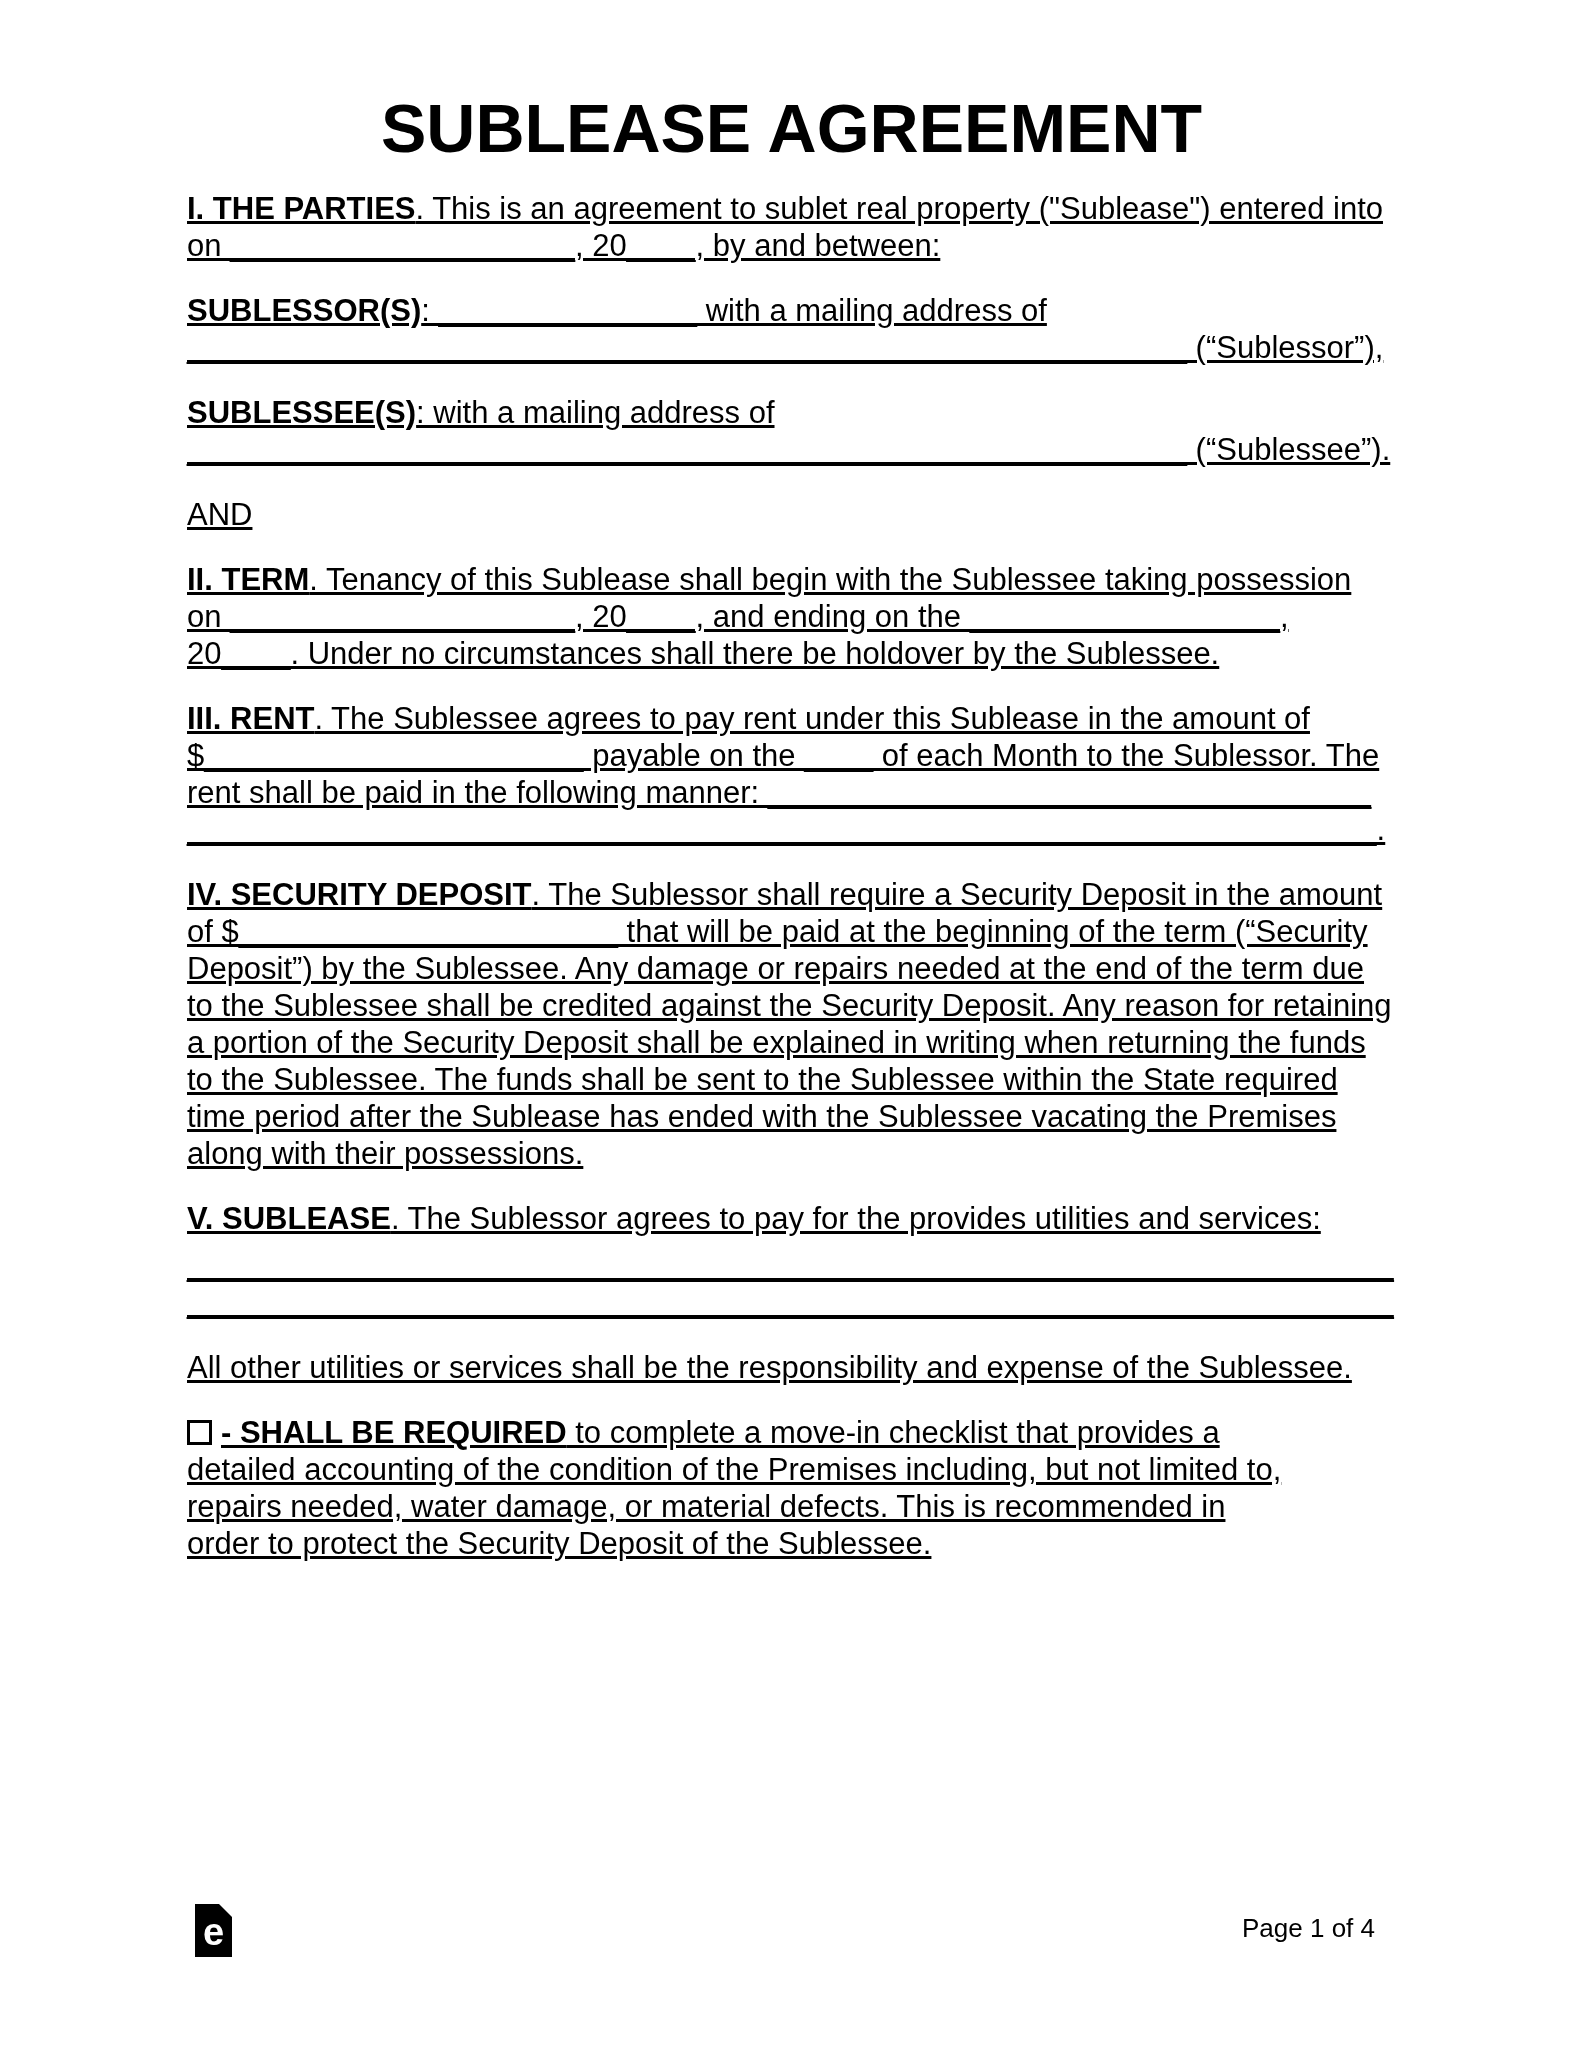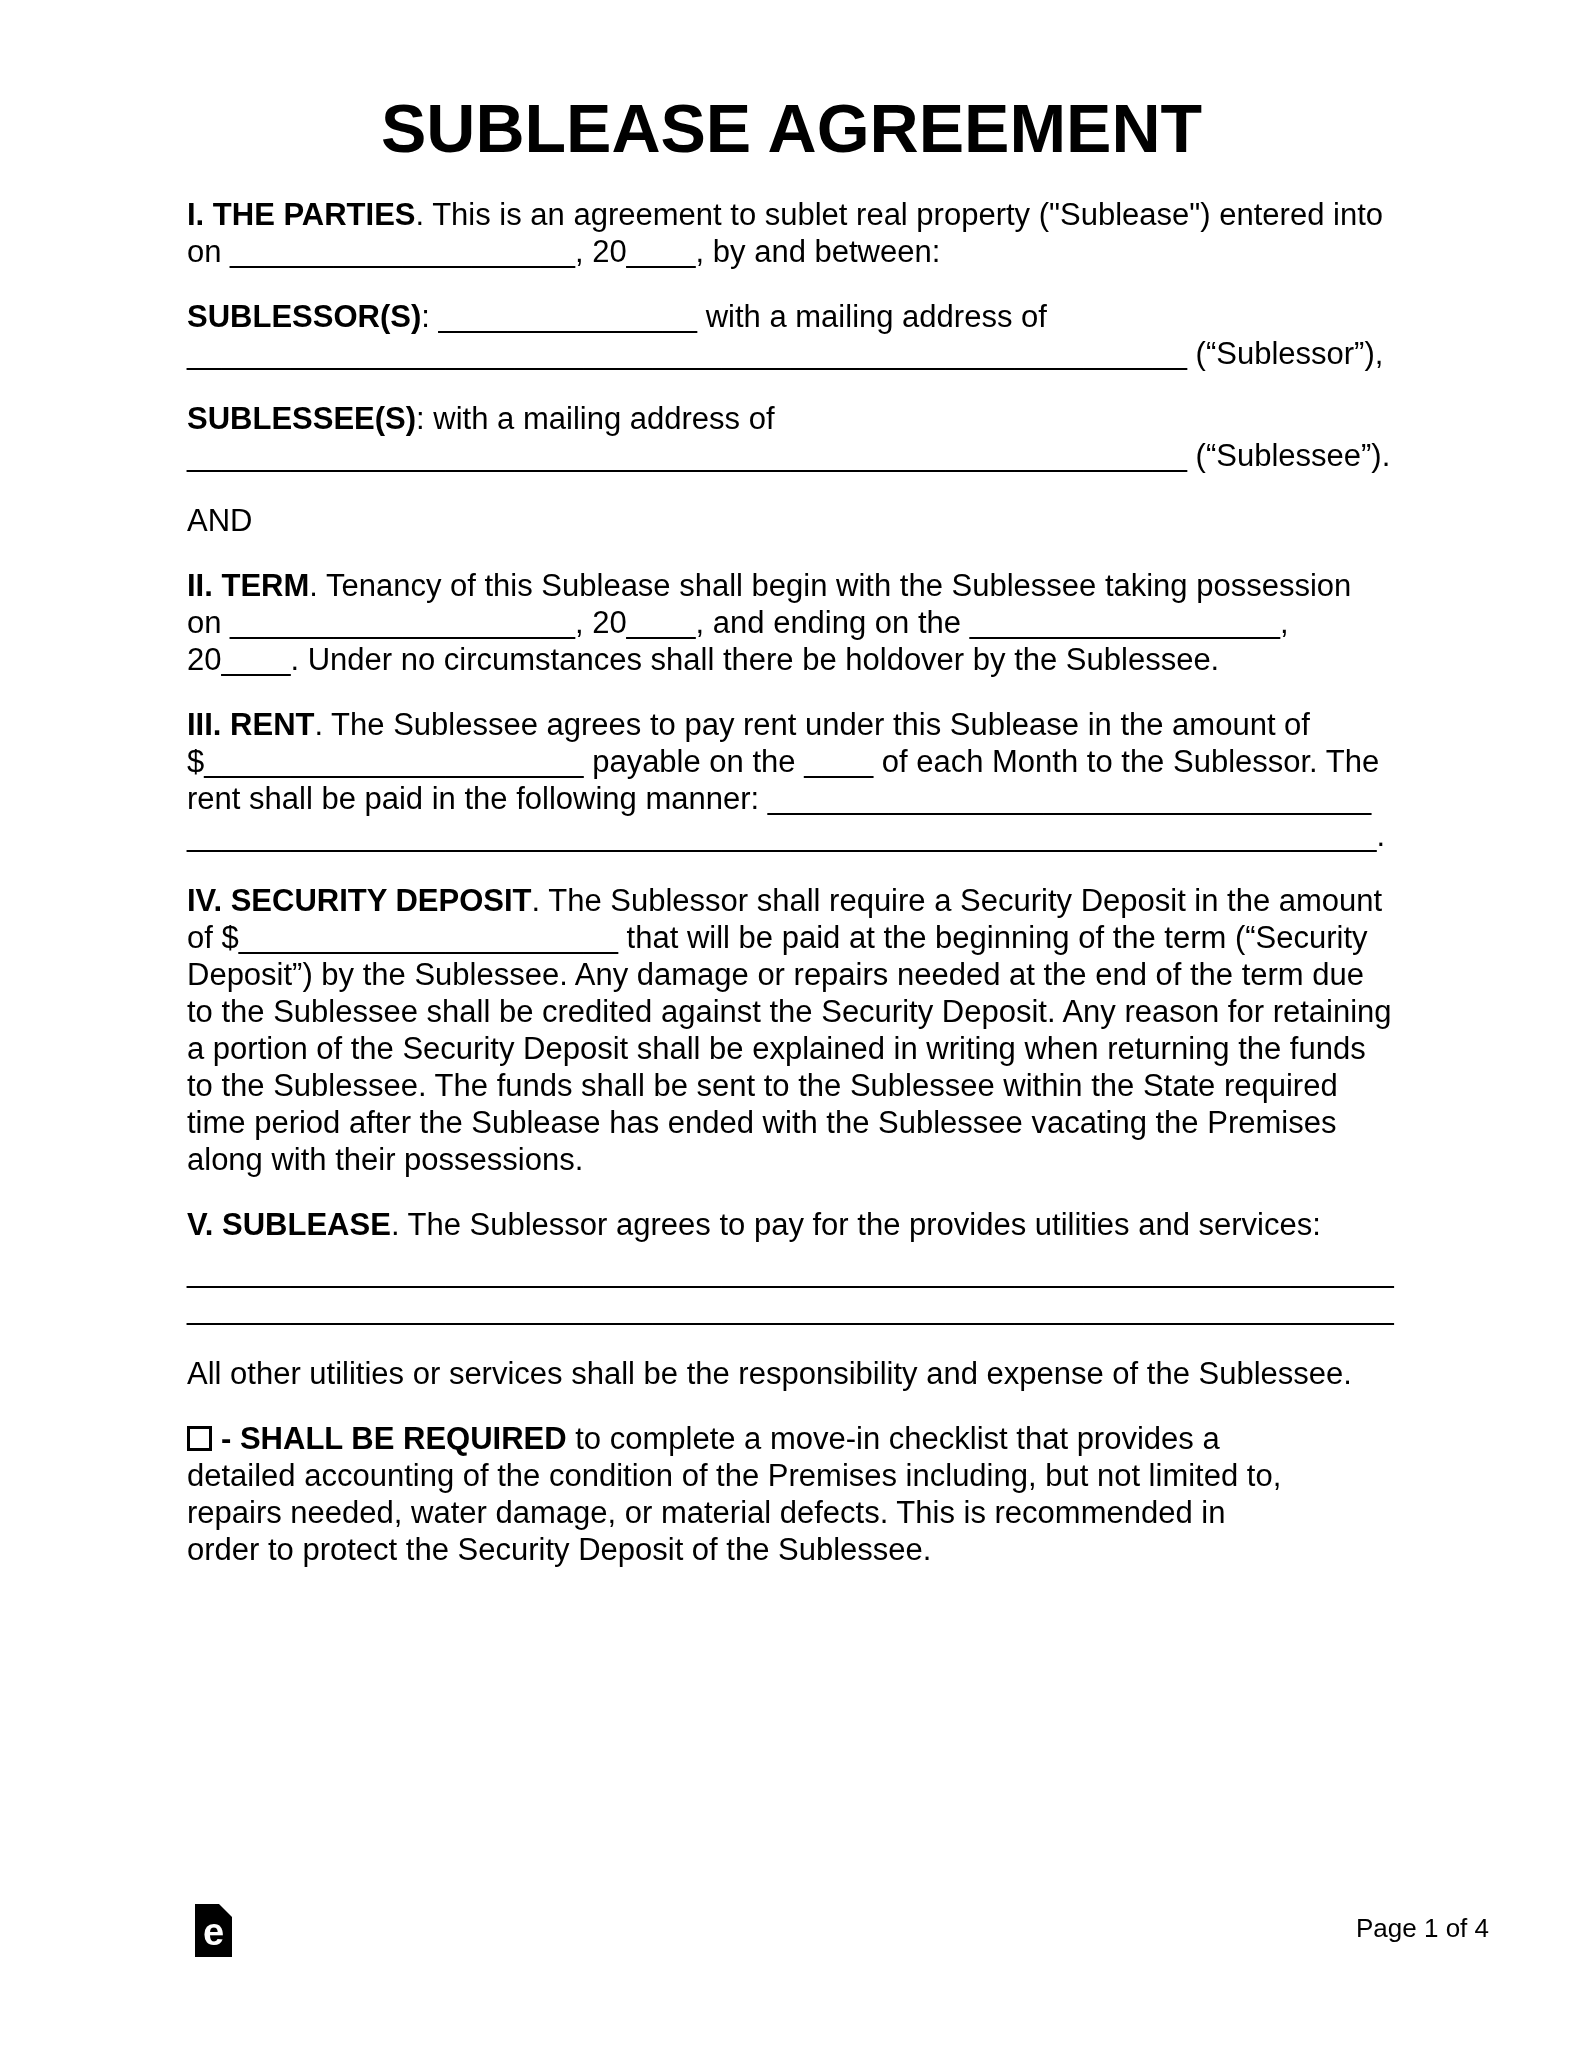--- a/index.html
+++ b/index.html
@@ -6,21 +6,21 @@
   body{
     width:1583px;height:2048px;position:relative;background:#ffffff;
     font-family:"Liberation Sans",sans-serif;font-size:31px;line-height:37px;color:#000;
     overflow:hidden;
   }
   .page-title{
     position:absolute;top:100px;left:0;width:1583px;margin:0;
     text-align:center;font-size:68px;line-height:56px;font-weight:bold;
   }
   .content{position:absolute;left:187px;top:190px;width:1240px;}
-  .content p{margin:6px 0 28px 0;}
+  .content p{margin:0 0 28px 0;text-decoration:underline;}
   .content b{font-weight:bold;}
   .pre{white-space:pre;}
   p.utilities{margin-bottom:10px;}
   p.movein{margin-bottom:0;}
   .checkbox-para{margin-left:90px;}
   .checkbox{
     display:inline-block;width:19px;height:19px;border:3px solid #000;
     vertical-align:-2px;margin-right:9px;background:#fff;
   }
   .footer-logo{
@@ -28,21 +28,21 @@
   }
   .footer-logo .fold{
     position:absolute;top:0;right:0;width:0;height:0;
     border-top:13px solid #fff;border-left:13px solid transparent;
   }
   .footer-logo .logo-letter{
     position:absolute;left:0;top:8px;width:37px;text-align:center;
     color:#fff;font-weight:bold;font-size:38px;line-height:40px;
   }
   .page-number{
-    position:absolute;left:1356px;top:1912px;width:200px;
+    position:absolute;left:1242px;top:1912px;width:200px;
     font-size:26px;line-height:32px;
   }
 </style>
 </head>
 <body>
 
 <h1 class="page-title">SUBLEASE AGREEMENT</h1>
 
 <div class="content">
 

